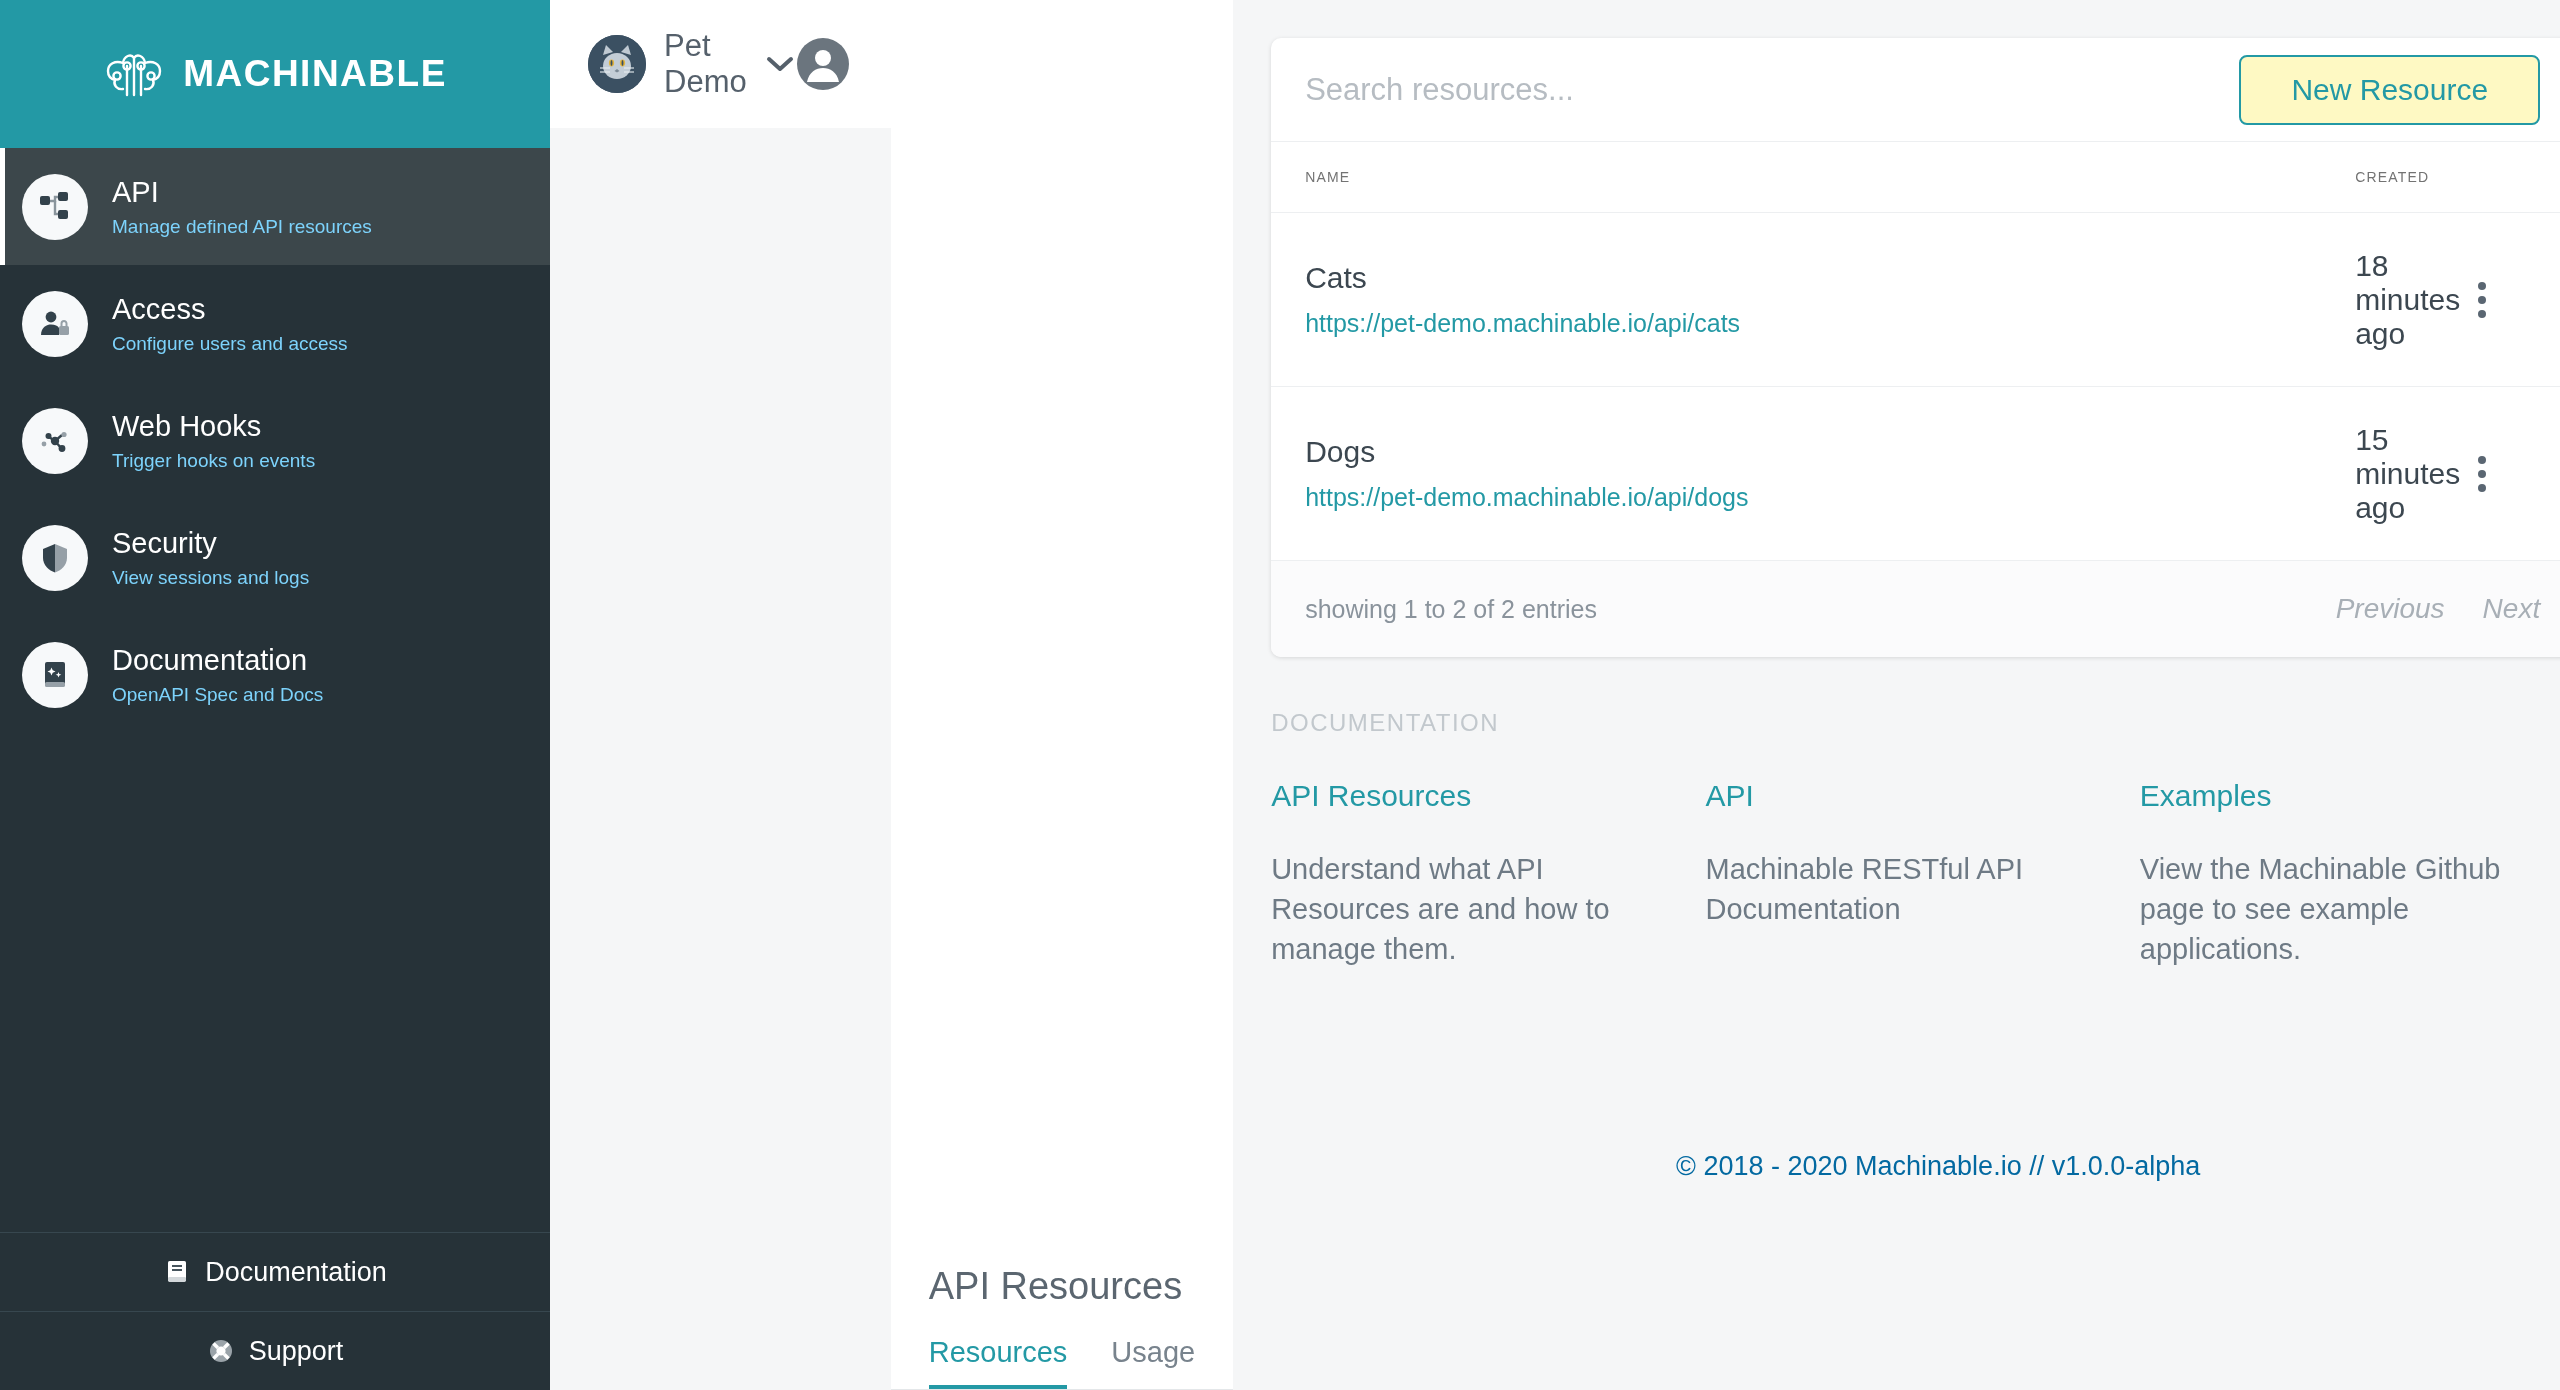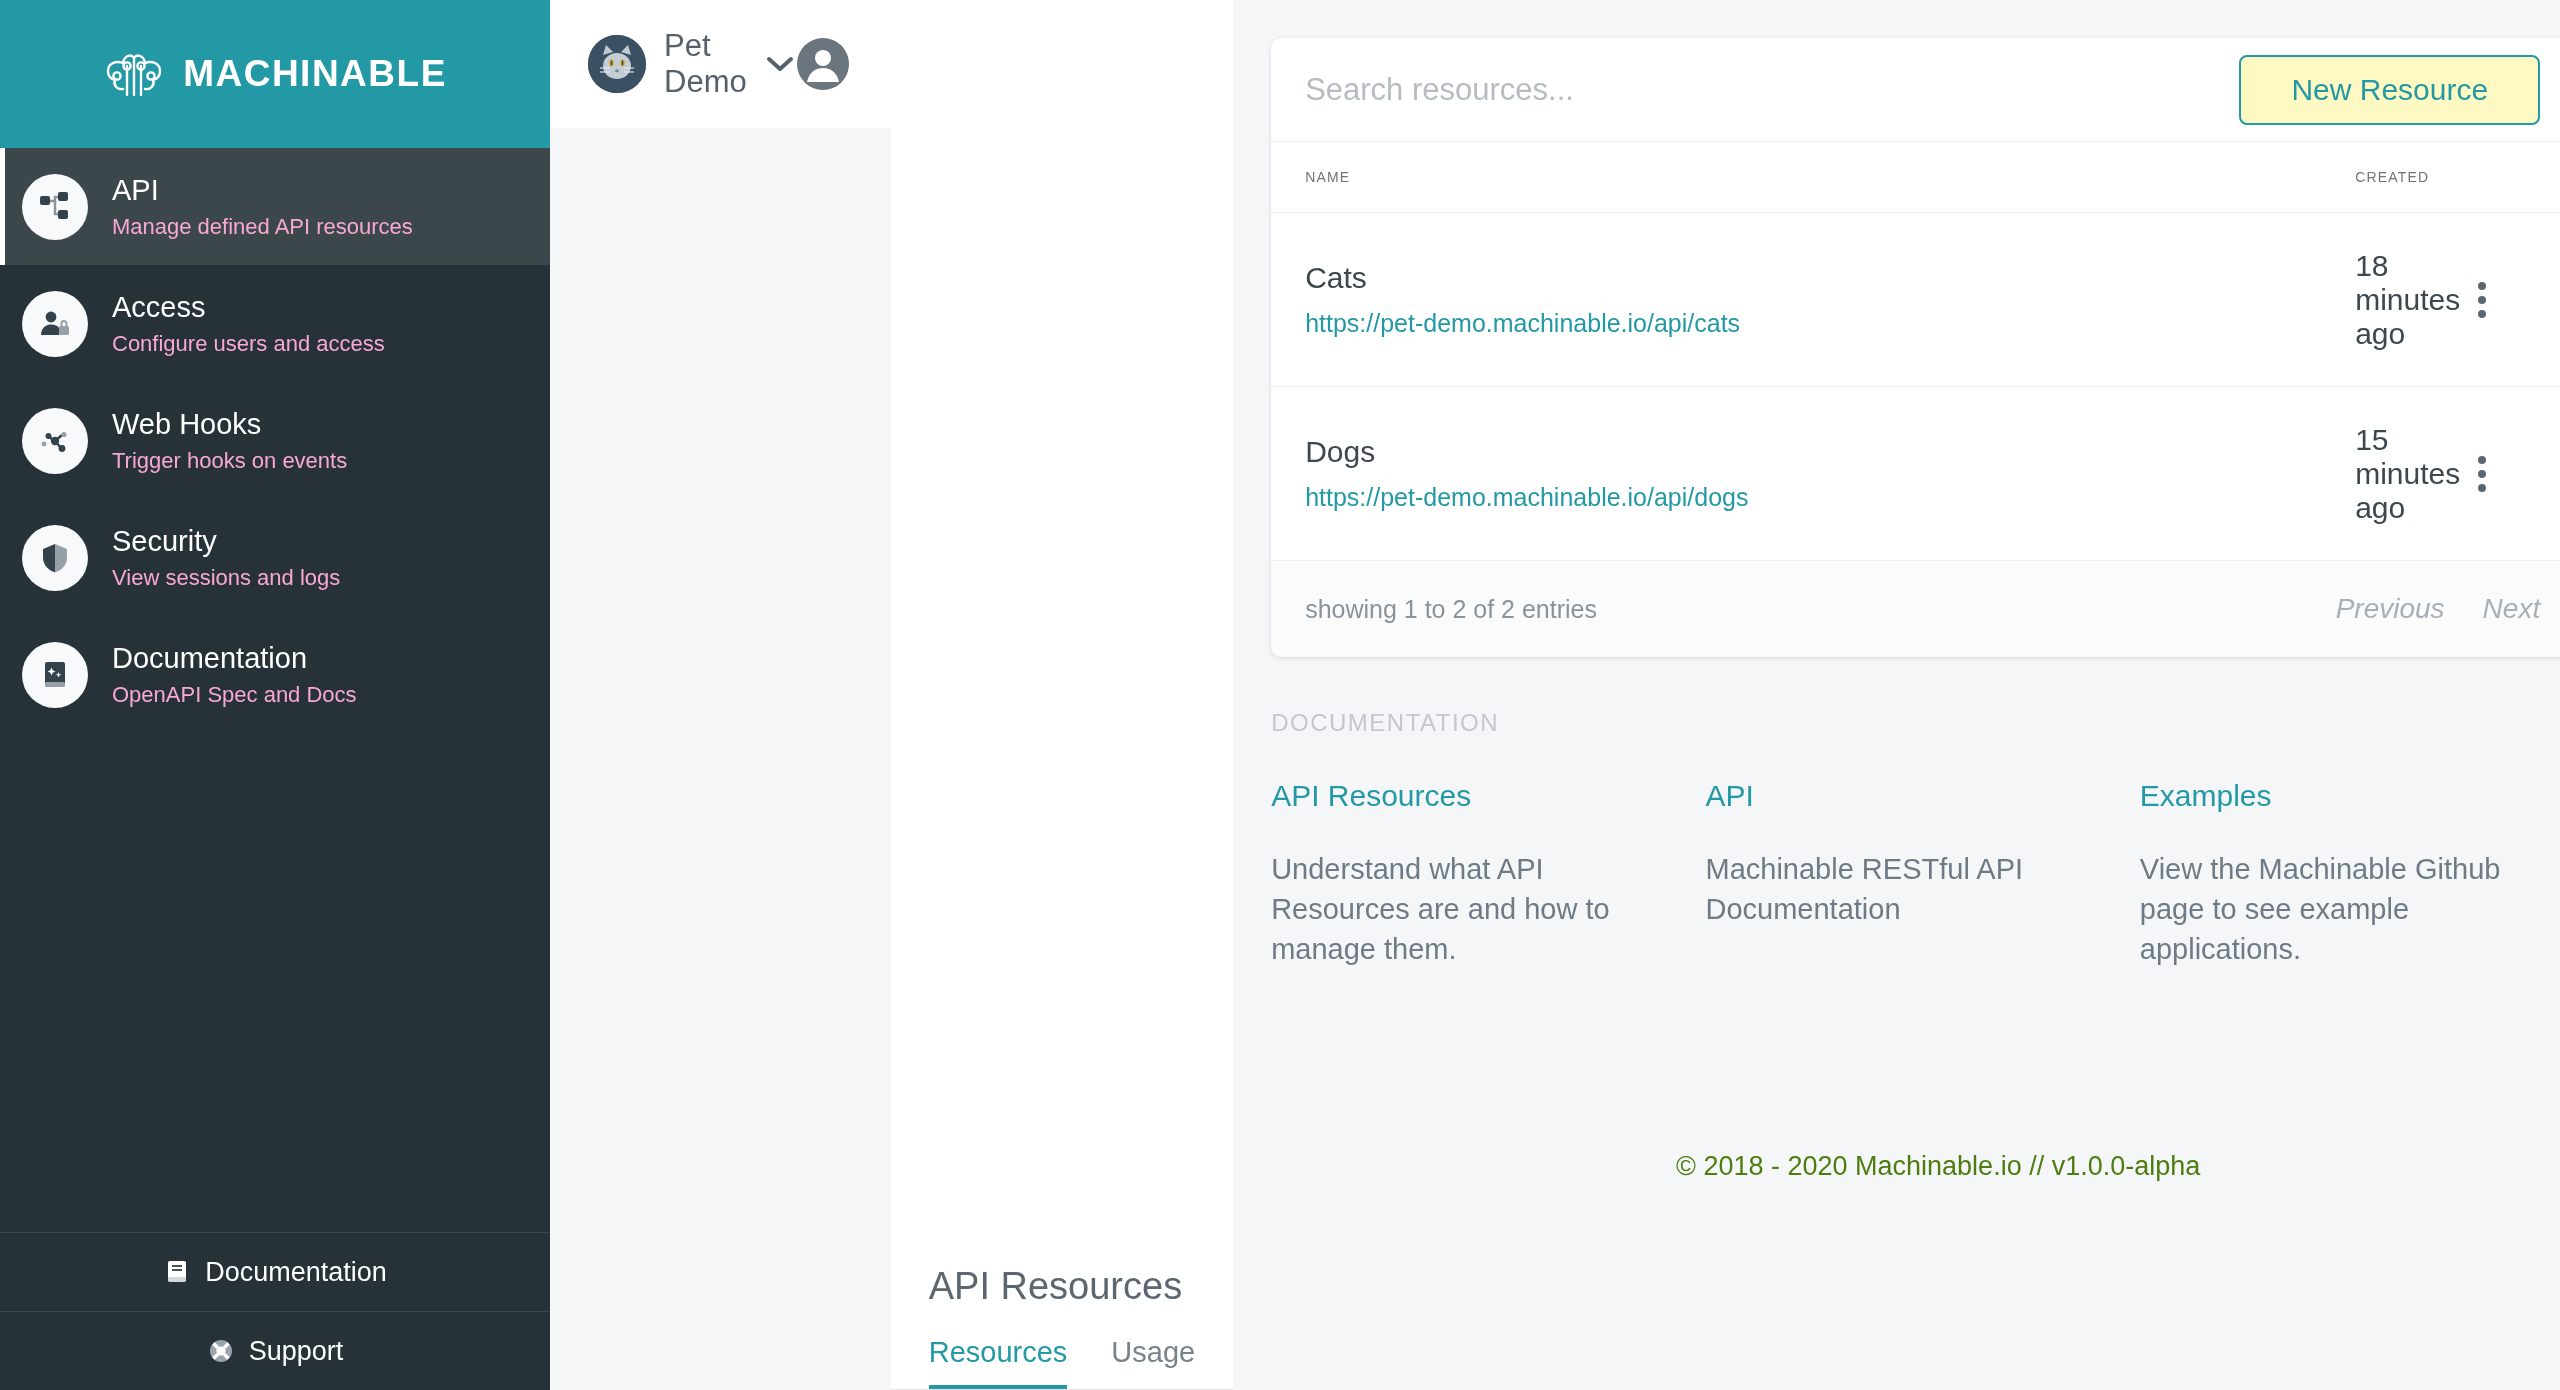--- a/index.html
+++ b/index.html
@@ -43,21 +43,21 @@
     width: 66px; height: 66px; border-radius: 50%;
     background: #F7F9FA; flex: 0 0 66px;
     display: flex; align-items: center; justify-content: center;
     margin-right: 24px;
   }
   .nav-text { display: flex; flex-direction: column; justify-content: center; }
   .nav-title {
     color: #ffffff; font-size: 29px; line-height: 1.2;
     font-weight: 400; margin-bottom: 6px;
   }
-  .nav-sub { color: #f9a8d4; font-size: 22px; line-height: 1.2; }
+  .nav-sub { color: #7dd3fc; font-size: 19px; line-height: 1.2; }
 
   .sidebar-spacer { flex: 1 1 auto; }
   .sidebar-foot-link {
     height: 79px; display: flex; align-items: center; justify-content: center;
     gap: 14px; color: #ffffff; font-size: 27px;
     border-top: 1px solid #37474F; cursor: pointer;
   }
   .foot-icon { width: 28px; height: 28px; flex: 0 0 28px; }
 
   
@@ -174,21 +174,21 @@
     font-size: 30px; color: #2399A5; text-decoration: none;
     display: block; margin-bottom: 36px; cursor: pointer;
   }
   .docs-desc { font-size: 29px; color: #6E7A85; line-height: 1.38; }
 
   .page-foot {
     flex: 1 1 auto;
     display: flex; align-items: center; justify-content: center;
     padding-bottom: 26px;
   }
-  .page-foot span { font-size: 27px; color: #4d7c0f; margin-left: 31px; }
+  .page-foot span { font-size: 27px; color: #0369a1; margin-left: 31px; }
 </style>
 </head>
 <body>
 
 <div class="app">
 
   <aside class="sidebar">
 
     <div class="logo-bar">
       <span class="logo-mark">

